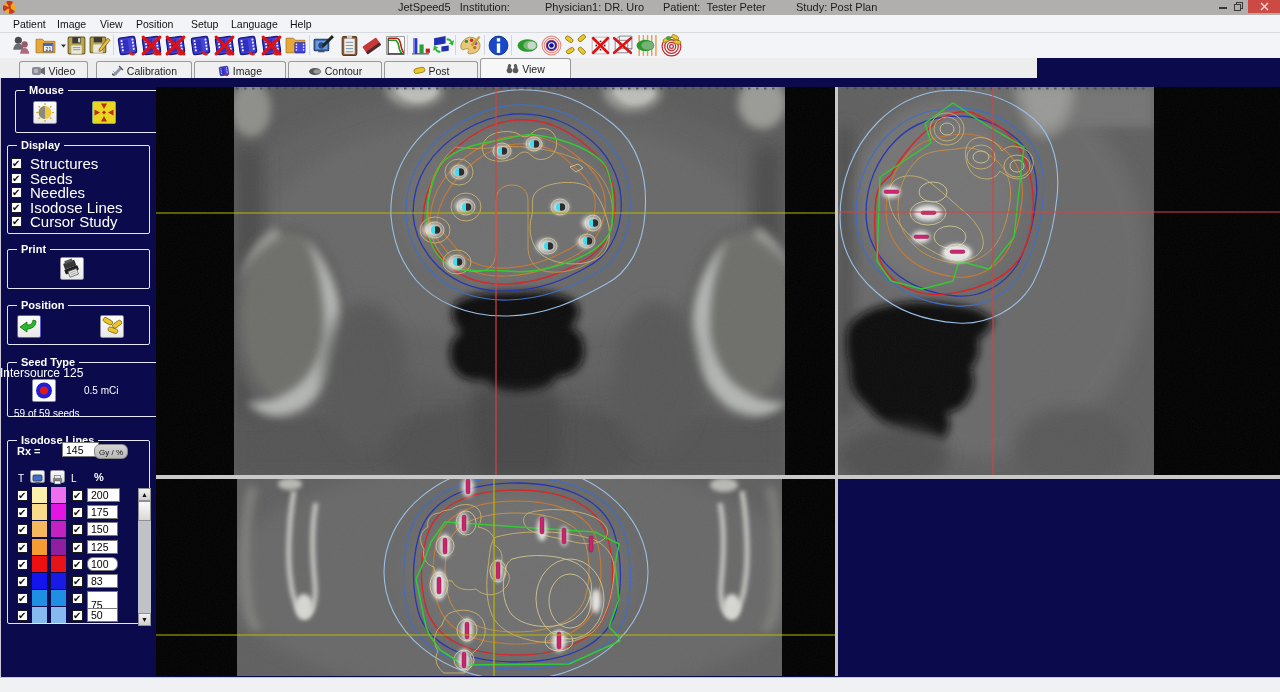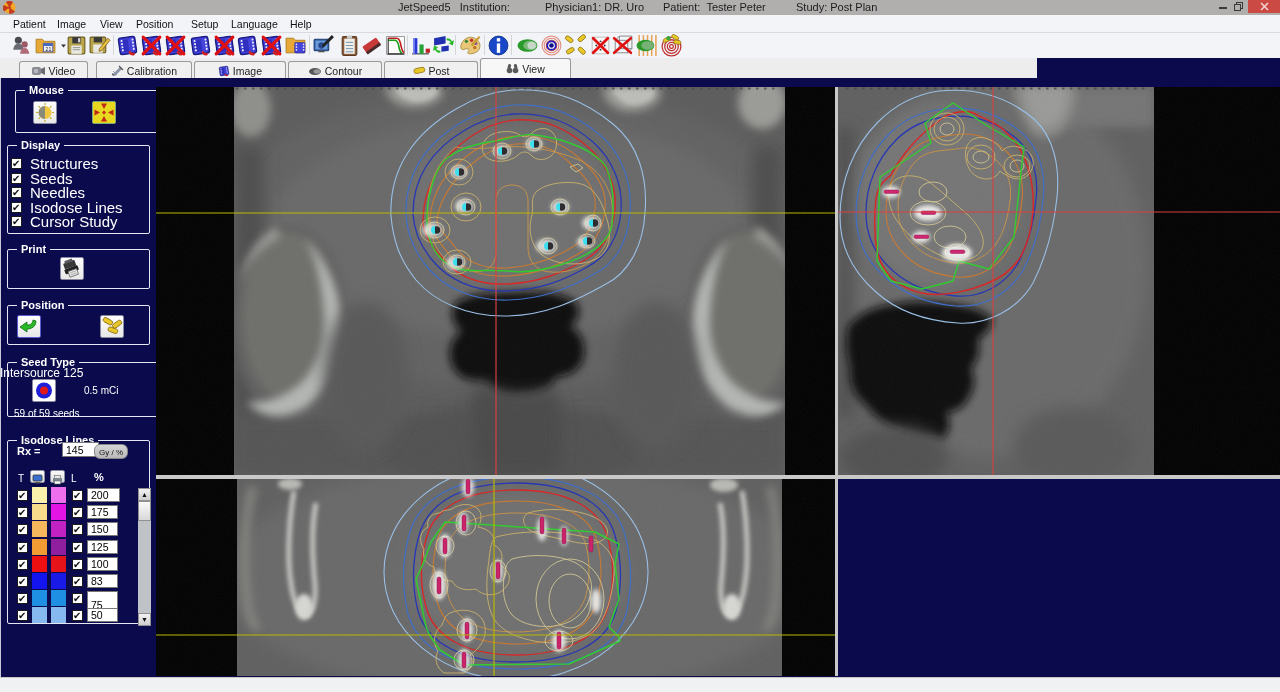--- a/index.html
+++ b/index.html
@@ -457,21 +457,21 @@
 <input class="txt" style="left: 87px; top: 522px; width: 31px; height: 14px;" value="150">
 <div class="cbrow" style="left:17px;top:541px"><span class="cb"></span></div>
 <div class="abs" style="left:32px;top:539px;width:15px;height:16px;background:#F49C34"></div>
 <div class="abs" style="left:51px;top:539px;width:15px;height:16px;background:#8F1F9F"></div>
 <div class="cbrow" style="left:72px;top:541px"><span class="cb"></span></div>
 <input class="txt" style="left: 87px; top: 540px; width: 31px; height: 14px;" value="125">
 <div class="cbrow" style="left:17px;top:558px"><span class="cb"></span></div>
 <div class="abs" style="left:32px;top:556px;width:15px;height:16px;background:#EE1010"></div>
 <div class="abs" style="left:51px;top:556px;width:15px;height:16px;background:#E61418"></div>
 <div class="cbrow" style="left:72px;top:558px"><span class="cb"></span></div>
-<input class="txt" style="left: 87px; top: 557px; width: 31px; height: 14px;" value="100">
+<input class="txt" style="left: 87px; top: 557px; width: 31px; height: 14px; border-radius: 6px;" value="100">
 <div class="cbrow" style="left:17px;top:575px"><span class="cb"></span></div>
 <div class="abs" style="left:32px;top:573px;width:15px;height:16px;background:#1414EE"></div>
 <div class="abs" style="left:51px;top:573px;width:15px;height:16px;background:#1A1AE6"></div>
 <div class="cbrow" style="left:72px;top:575px"><span class="cb"></span></div>
 <input class="txt" style="left: 87px; top: 574px; width: 31px; height: 14px;" value="83">
 <div class="cbrow" style="left:17px;top:592px"><span class="cb"></span></div>
 <div class="abs" style="left:32px;top:590px;width:15px;height:16px;background:#1E8FE2"></div>
 <div class="abs" style="left:51px;top:590px;width:15px;height:16px;background:#1E8FE2"></div>
 <div class="cbrow" style="left:72px;top:592px"><span class="cb"></span></div>
 <input class="txt" style="left: 87px; top: 591px; width: 31px; height: 28px;" value="75">

